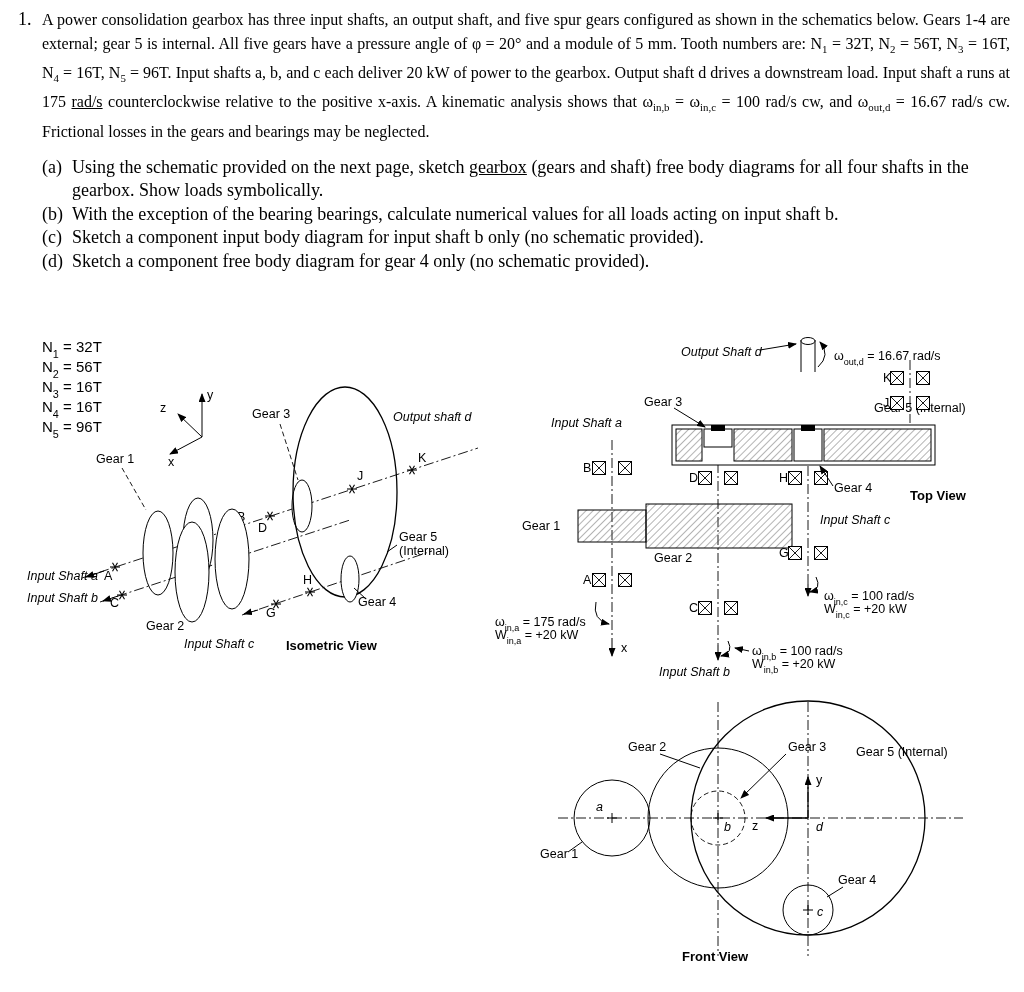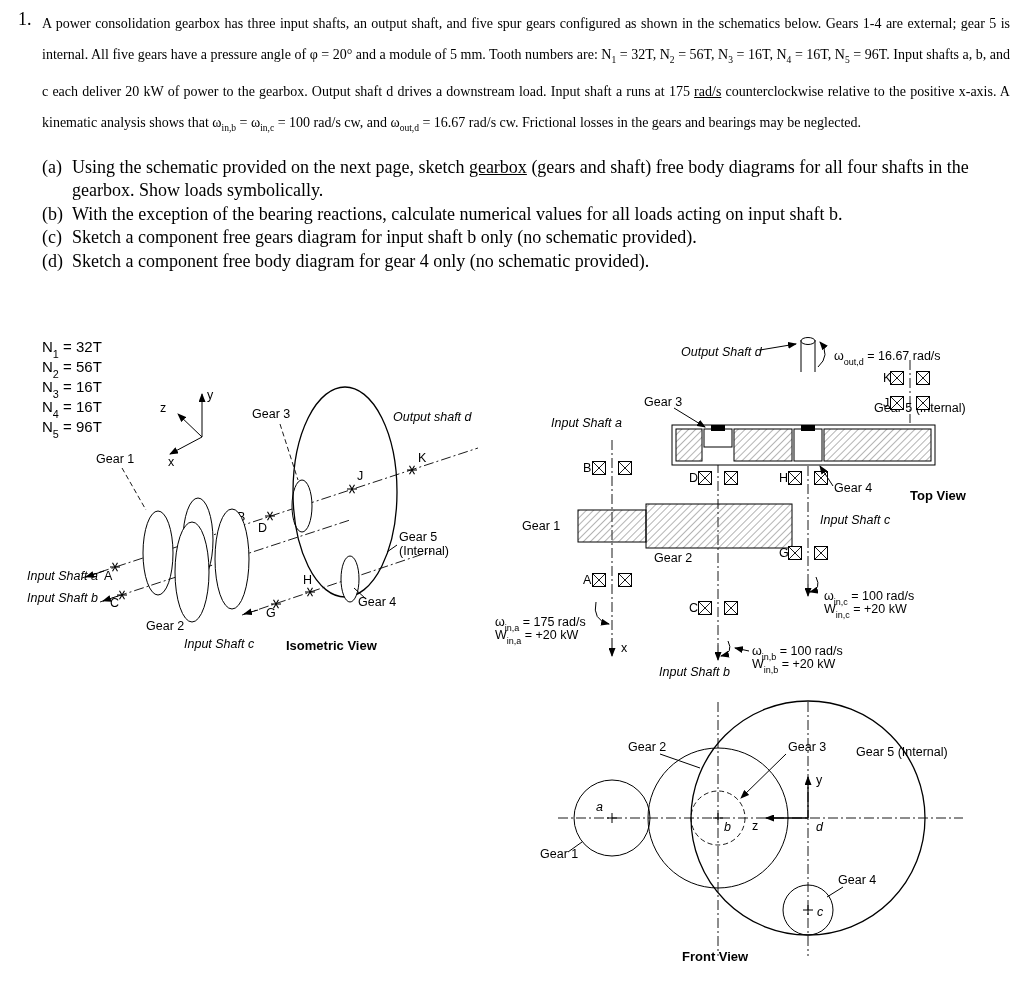--- a/index.html
+++ b/index.html
@@ -1,21 +1,21 @@
 <!DOCTYPE html>
 <html><head>
 <meta charset="utf-8">
 <style>
   *{margin:0;padding:0;box-sizing:border-box}
   html,body{width:1024px;height:992px}
   body{background:#fff;color:#000;font-family:"Liberation Serif",serif;position:relative;overflow:hidden}
   .problem{position:absolute;top:8px;left:18px;width:992px}
   .intro-row{display:flex}
   .num{width:24px;flex:none;font-size:18px;line-height:23.5px}
-  .intro{flex:1;font-size:14px;line-height:31px;text-align:justify}
+  .intro{flex:1;font-size:16px;line-height:24px;text-align:justify}
   .parts{margin-top:12px;margin-left:24px}
   .part{display:flex;font-size:18px;line-height:23.5px}
   .plabel{width:30px;flex:none}
   .ptext{flex:1}
   sub{font-size:68%}
   u{text-decoration:underline}
   svg.diagrams{position:absolute;top:0;left:0}
   svg text{font-family:"Liberation Sans",sans-serif;font-size:12.5px;fill:#000}
   .it{font-style:italic}
   .cap{font-weight:bold;font-size:13px}
@@ -35,25 +35,25 @@
     <span class="num">1.</span>
     <p class="intro">A power consolidation gearbox has three input shafts, an output shaft, and five spur gears configured as shown in the schematics below. Gears 1-4 are external; gear 5 is internal. All five gears have a pressure angle of φ = 20° and a module of 5 mm. Tooth numbers are: N<sub>1</sub> = 32T, N<sub>2</sub> = 56T, N<sub>3</sub> = 16T, N<sub>4</sub> = 16T, N<sub>5</sub> = 96T. Input shafts a, b, and c each deliver 20 kW of power to the gearbox. Output shaft d drives a downstream load. Input shaft a runs at 175 <u>rad/s</u> counterclockwise relative to the positive x-axis. A kinematic analysis shows that ω<sub>in,b</sub> = ω<sub>in,c</sub> = 100 rad/s cw, and ω<sub>out,d</sub> = 16.67 rad/s cw. Frictional losses in the gears and bearings may be neglected.</p>
   </div>
   <div class="parts">
     <div class="part">
       <span class="plabel">(a)</span>
       <span class="ptext">Using the schematic provided on the next page, sketch <u>gearbox</u> (gears and shaft) free body diagrams for all four shafts in the gearbox. Show loads symbolically.</span>
     </div>
     <div class="part">
       <span class="plabel">(b)</span>
-      <span class="ptext">With the exception of the bearing reactions, calculate numerical values for all loads acting on input shaft b.</span>
+      <span class="ptext">With the exception of the bearing bearings, calculate numerical values for all loads acting on input shaft b.</span>
     </div>
     <div class="part">
       <span class="plabel">(c)</span>
-      <span class="ptext">Sketch a component free gears diagram for input shaft b only (no schematic provided).</span>
+      <span class="ptext">Sketch a component input body diagram for input shaft b only (no schematic provided).</span>
     </div>
     <div class="part">
       <span class="plabel">(d)</span>
       <span class="ptext">Sketch a component free body diagram for gear 4 only (no schematic provided).</span>
     </div>
   </div>
 </div>
 
 <svg class="diagrams" width="1024" height="992" viewBox="0 0 1024 992">
   <defs>

